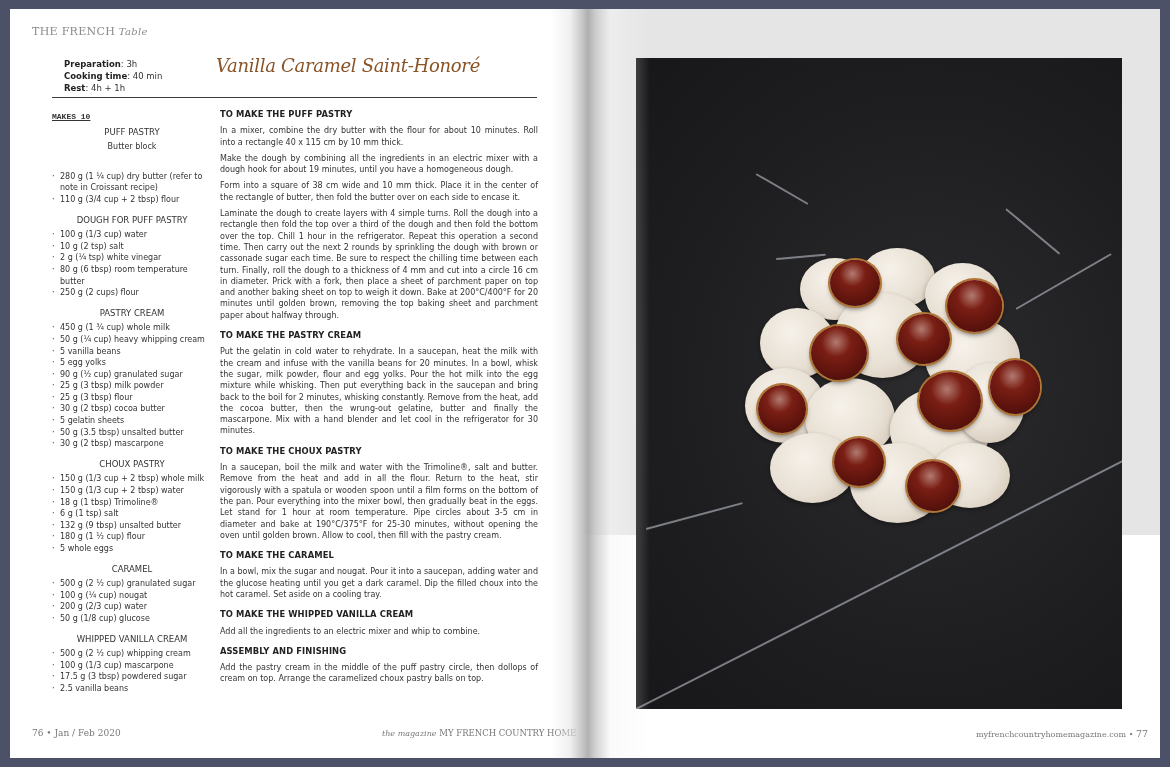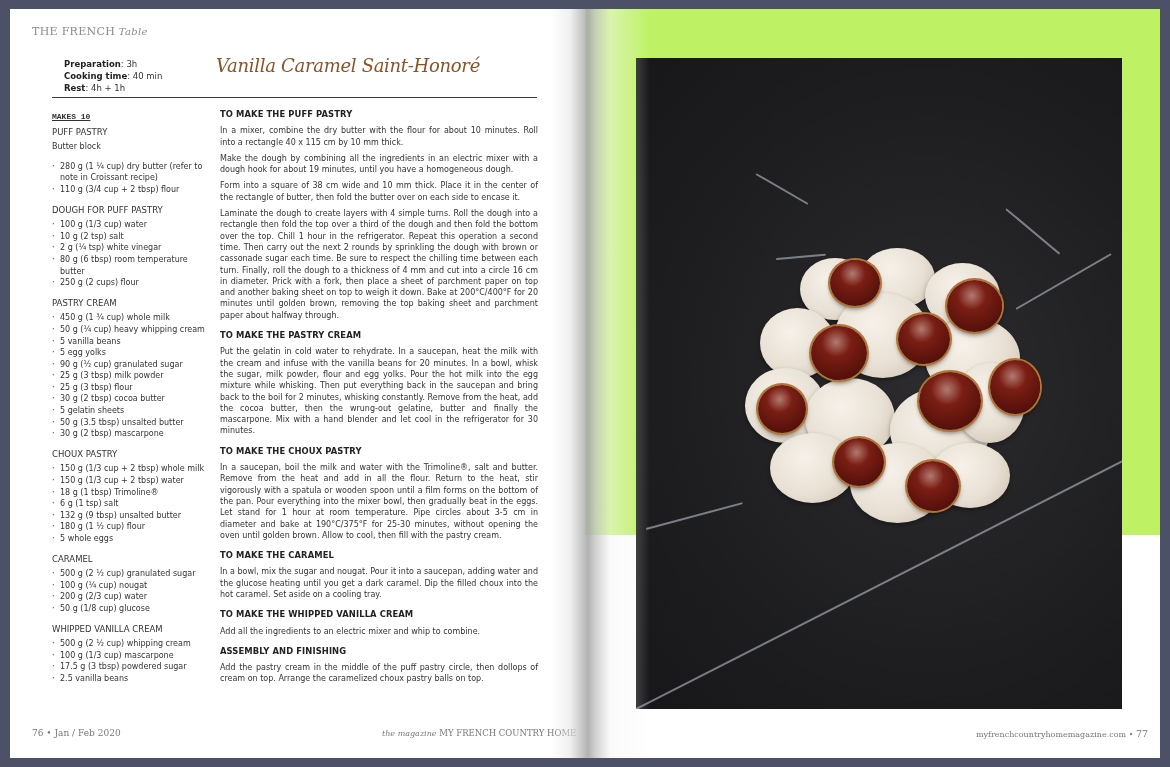--- a/index.html
+++ b/index.html
@@ -7,21 +7,21 @@
     width: 1170px; height: 767px; overflow: hidden;
     background: #4d5168;
     position: relative;
     font-family: "DejaVu Sans", sans-serif;
   }
   .spread {
     position: absolute; left: 10px; top: 9px; width: 1150px; height: 749px;
     background: #ffffff;
   }
   .page-left { position: absolute; left: 0; top: 0; width: 575px; height: 749px; background: #fff; }
-  .page-right { position: absolute; left: 575px; top: 0; width: 575px; height: 526px; background: #bef264; }
+  .page-right { position: absolute; left: 575px; top: 0; width: 575px; height: 526px; background: #e5e5e5; }
   .gutter {
     position: absolute; left: 540px; top: 0; width: 100px; height: 749px;
     background: linear-gradient(to right,
       rgba(255,255,255,0) 0%, rgba(230,230,230,0.6) 20%, rgba(170,170,170,0.9) 38%,
       rgba(200,200,200,0.8) 46%, rgba(245,245,245,0.5) 60%, rgba(255,255,255,0) 100%);
     pointer-events: none;
   }
   .running-head {
     position: absolute; left: 22px; top: 16px;
     font-family: "DejaVu Serif", serif; font-size: 11px; color: #8a8a8a; letter-spacing: 0.3px;
@@ -31,22 +31,22 @@
   .meta b { color: #222; }
   .title {
     position: absolute; left: 206px; top: 46px;
     font-family: "DejaVu Serif", serif; font-style: italic; font-size: 18px;
     color: #8a5326; letter-spacing: -0.3px;
   }
   .title-rule { position: absolute; left: 42px; top: 88px; width: 485px; height: 1px; background: #3c3c3c; }
   .ingredients { position: absolute; left: 42px; top: 102px; width: 160px; font-size: 8px; color: #333; line-height: 11.6px; }
   .makes { font-weight: bold; text-decoration: underline; margin-bottom: 4px; color: #333; font-family: Liberation Mono, monospace; }
   .ing-group { margin-bottom: 9px; }
-  .ing-head { font-size: 8.5px; margin: 2px 0 3px 0; color: #333; }
-  .ing-sub { margin-bottom: 8px; }
+  .ing-head { font-size: 8.5px; margin: 2px 0 3px 0; color: #333; text-align: center; }
+  .ing-sub { margin-bottom: 18px; text-align: center; }
   .ing-item { position: relative; padding-left: 8px; }
   .ing-item::before { content: "·"; position: absolute; left: 0; top: 0; }
   .method { position: absolute; left: 210px; top: 100px; width: 318px; font-size: 8px; color: #333; line-height: 11.3px; }
   .method h4 { margin: 0 0 5px 0; font-size: 8.4px; font-weight: bold; color: #222; letter-spacing: 0.1px; }
   .method p { margin: 0 0 5px 0; text-align: justify; }
   .method .section { margin-bottom: 9px; }
   .folio-left { position: absolute; left: 22px; top: 719px; font-family: "DejaVu Serif", serif; font-size: 9px; color: #777; }
   .folio-mid { position: absolute; left: 372px; top: 719px; font-family: "DejaVu Serif", serif; font-size: 8.5px; color: #777; }
   .folio-mid .script { font-style: italic; font-size: 8px; }
   .folio-right { position: absolute; right: 12px; top: 719px; font-family: "DejaVu Serif", serif; font-size: 8px; color: #777; }

